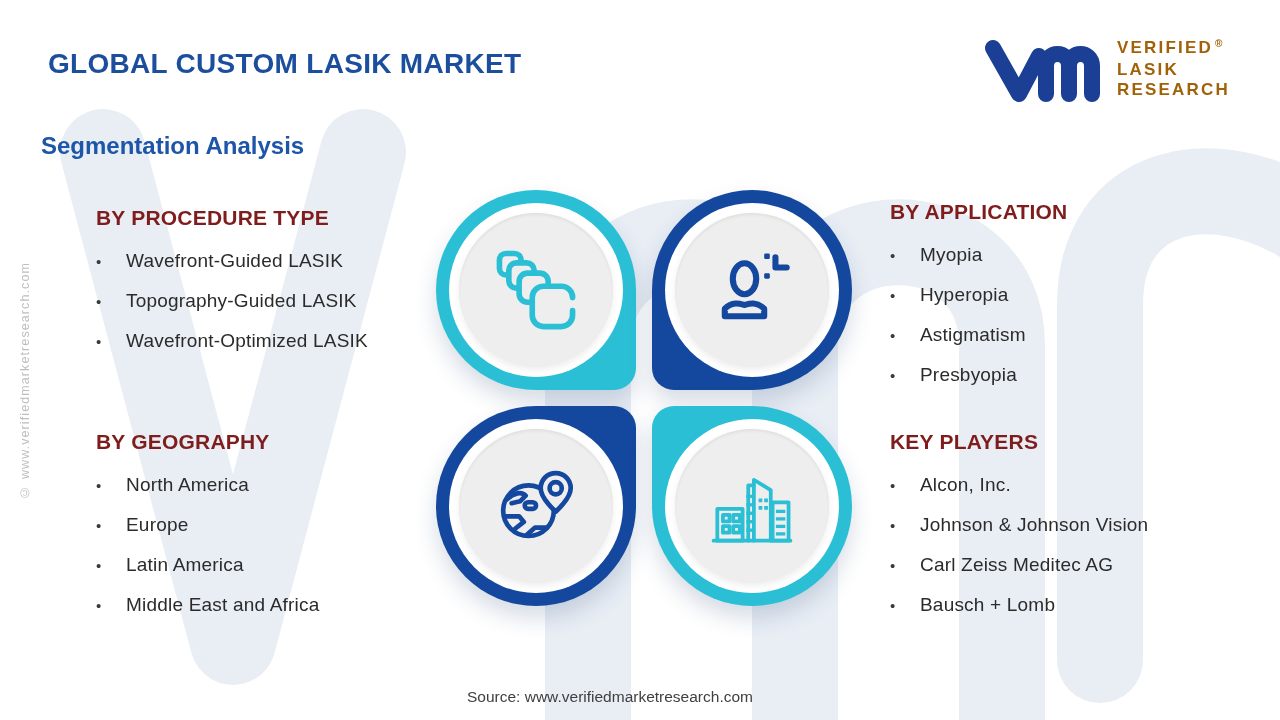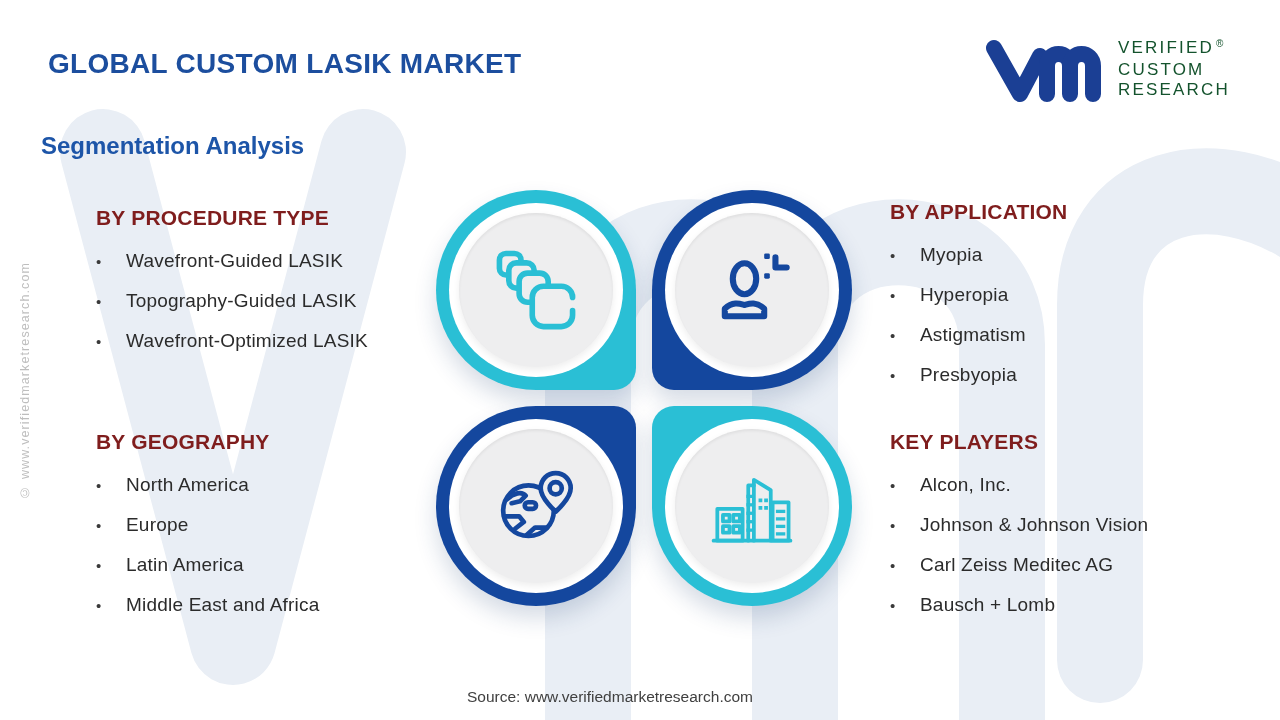--- a/index.html
+++ b/index.html
@@ -14,21 +14,21 @@
     position:absolute; left:48px; top:48px; z-index:2;
     font-size:28px; font-weight:bold; color:#1C4E9E; letter-spacing:0.3px;
   }
   .subtitle {
     position:absolute; left:41px; top:132px; z-index:2;
     font-size:24px; font-weight:bold; color:#1D55A8;
   }
 
   
   .logo { position:absolute; top:32px; right:50px; z-index:2; display:flex; align-items:center; gap:12px; }
-  .logo-text { color:#14532d; font-weight:normal; font-size:17px; line-height:20px; letter-spacing:2.2px; white-space:nowrap; }
+  .logo-text { color:#a16207; font-weight:bold; font-size:17px; line-height:20px; letter-spacing:2.2px; white-space:nowrap; }
   .logo-reg { font-size:10px; letter-spacing:0; position:relative; top:-6px; margin-left:2px; }
 
   
   .side-copy {
     position:absolute; left:18px; top:262px; z-index:2;
     writing-mode:vertical-rl; transform:rotate(180deg);
     font-size:12.5px; color:#BEBEBE; letter-spacing:1.1px;
   }
 
   
@@ -91,21 +91,21 @@
   <div class="logo">
     <svg width="122" height="74" viewBox="0 0 122 74" aria-hidden="true">
       <g stroke="#1B3F94" stroke-width="16" fill="none" stroke-linecap="round" stroke-linejoin="round">
         <path d="M10 16 L36 62 L56 24"></path>
         <path d="M63 62 L63 34 C63 18 86 18 86 34 L86 62"></path>
         <path d="M86 34 C86 18 109 18 109 34 L109 62"></path>
       </g>
     </svg>
     <div class="logo-text">
       <div><span>VERIFIED</span><span class="logo-reg">®</span></div>
-      <div>CUSTOM</div>
+      <div>LASIK</div>
       <div>RESEARCH</div>
     </div>
   </div>
 
   <section class="sec" id="sec-procedure">
     <h2 class="sec-h">BY PROCEDURE TYPE</h2>
     <ul class="sec-list">
 
         <li class="sec-item">
           <span class="bullet">•</span>

